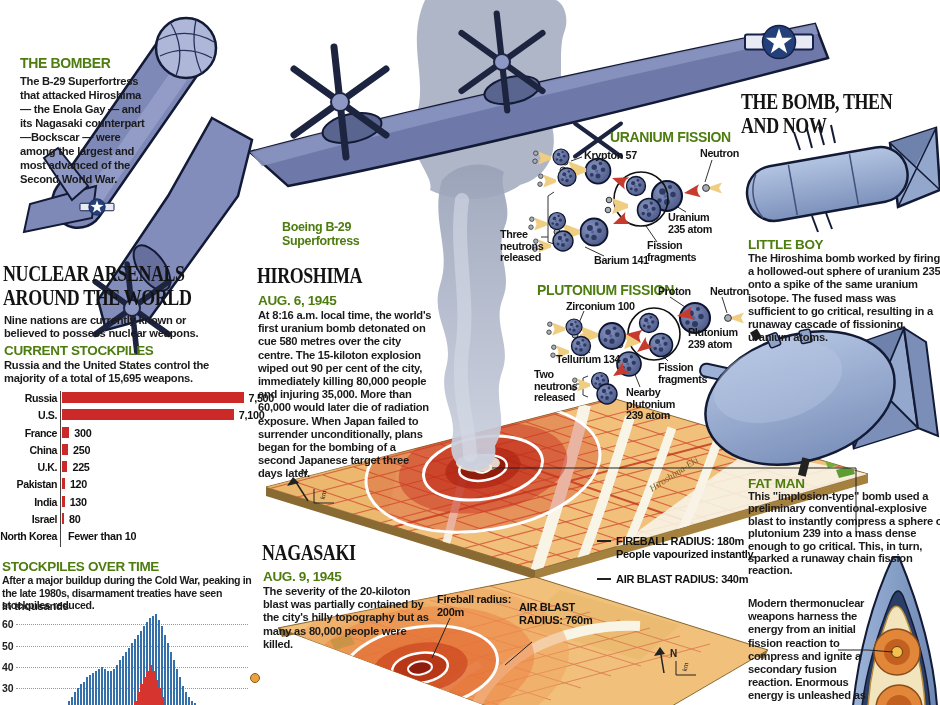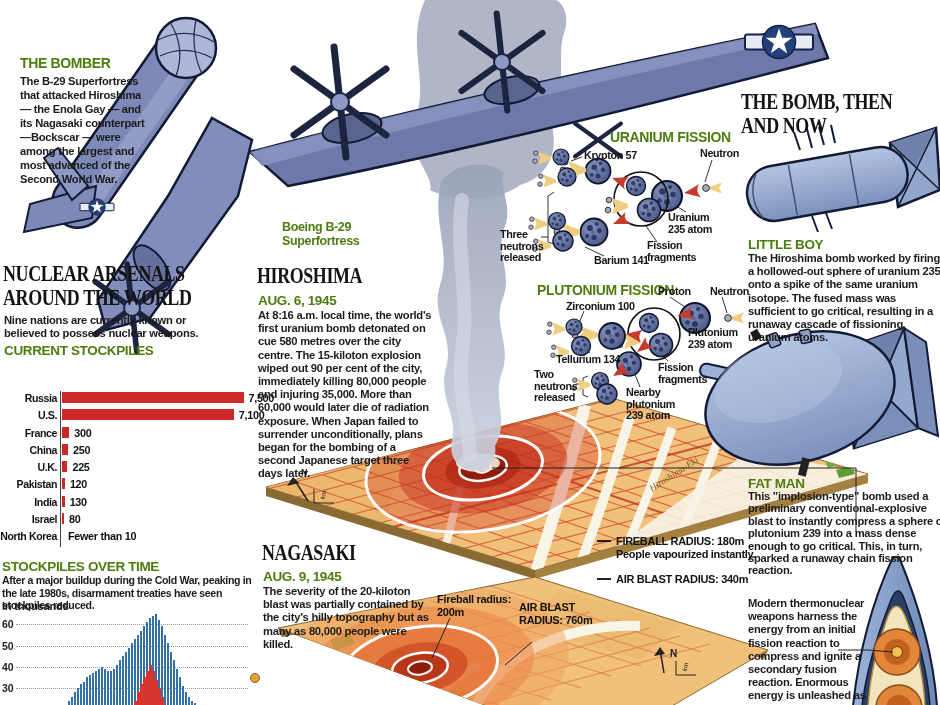--- a/index.html
+++ b/index.html
@@ -379,20 +379,21 @@
 </svg>
 
 <div class="abs h2" style="left:20px;top:56px;width:160px;font-size:14px;">THE BOMBER</div>
 <div class="abs txt" style="left:20px;top:74px;width:132px;line-height:14px;">The B-29 Superfortress that attacked Hiroshima — the Enola Gay — and its Nagasaki counterpart —Bockscar — were among the largest and most advanced of the Second World War.</div>
 
 <div class="abs h2" style="left:282px;top:220px;width:90px;font-size:12.5px;line-height:14px;">Boeing B-29 Superfortress</div>
 
 <div class="abs h1" style="left:3px;top:262px;width:280px;">NUCLEAR ARSENALS AROUND THE WORLD</div>
 <div class="abs h2" style="left:4px;top:343px;width:210px;">CURRENT STOCKPILES</div>
 <div class="abs txt" style="left:4px;top:314px;width:195px;">Nine nations are currently known or believed to possess nuclear weapons.</div>
+<div class="abs txt" style="left:4px;top:359px;width:210px;">Russia and the United States control the majority of a total of 15,695 weapons.</div>
 
 <div class="abs" id="stockpile-chart" style="left:0;top:391px;width:256px;height:158px;">
       <div class="sp-row" style="top: 0px;">
         <span class="sp-cat">Russia</span>
         <span class="sp-bar" style="width: 181.5px; background: rgb(204, 42, 40);"></span>
         <span class="sp-val" style="left: 248.5px;">7,500</span>
       </div>
       <div class="sp-row" style="top: 17.25px;">
         <span class="sp-cat">U.S.</span>
         <span class="sp-bar" style="width: 171.82px; background: rgb(204, 42, 40);"></span>

